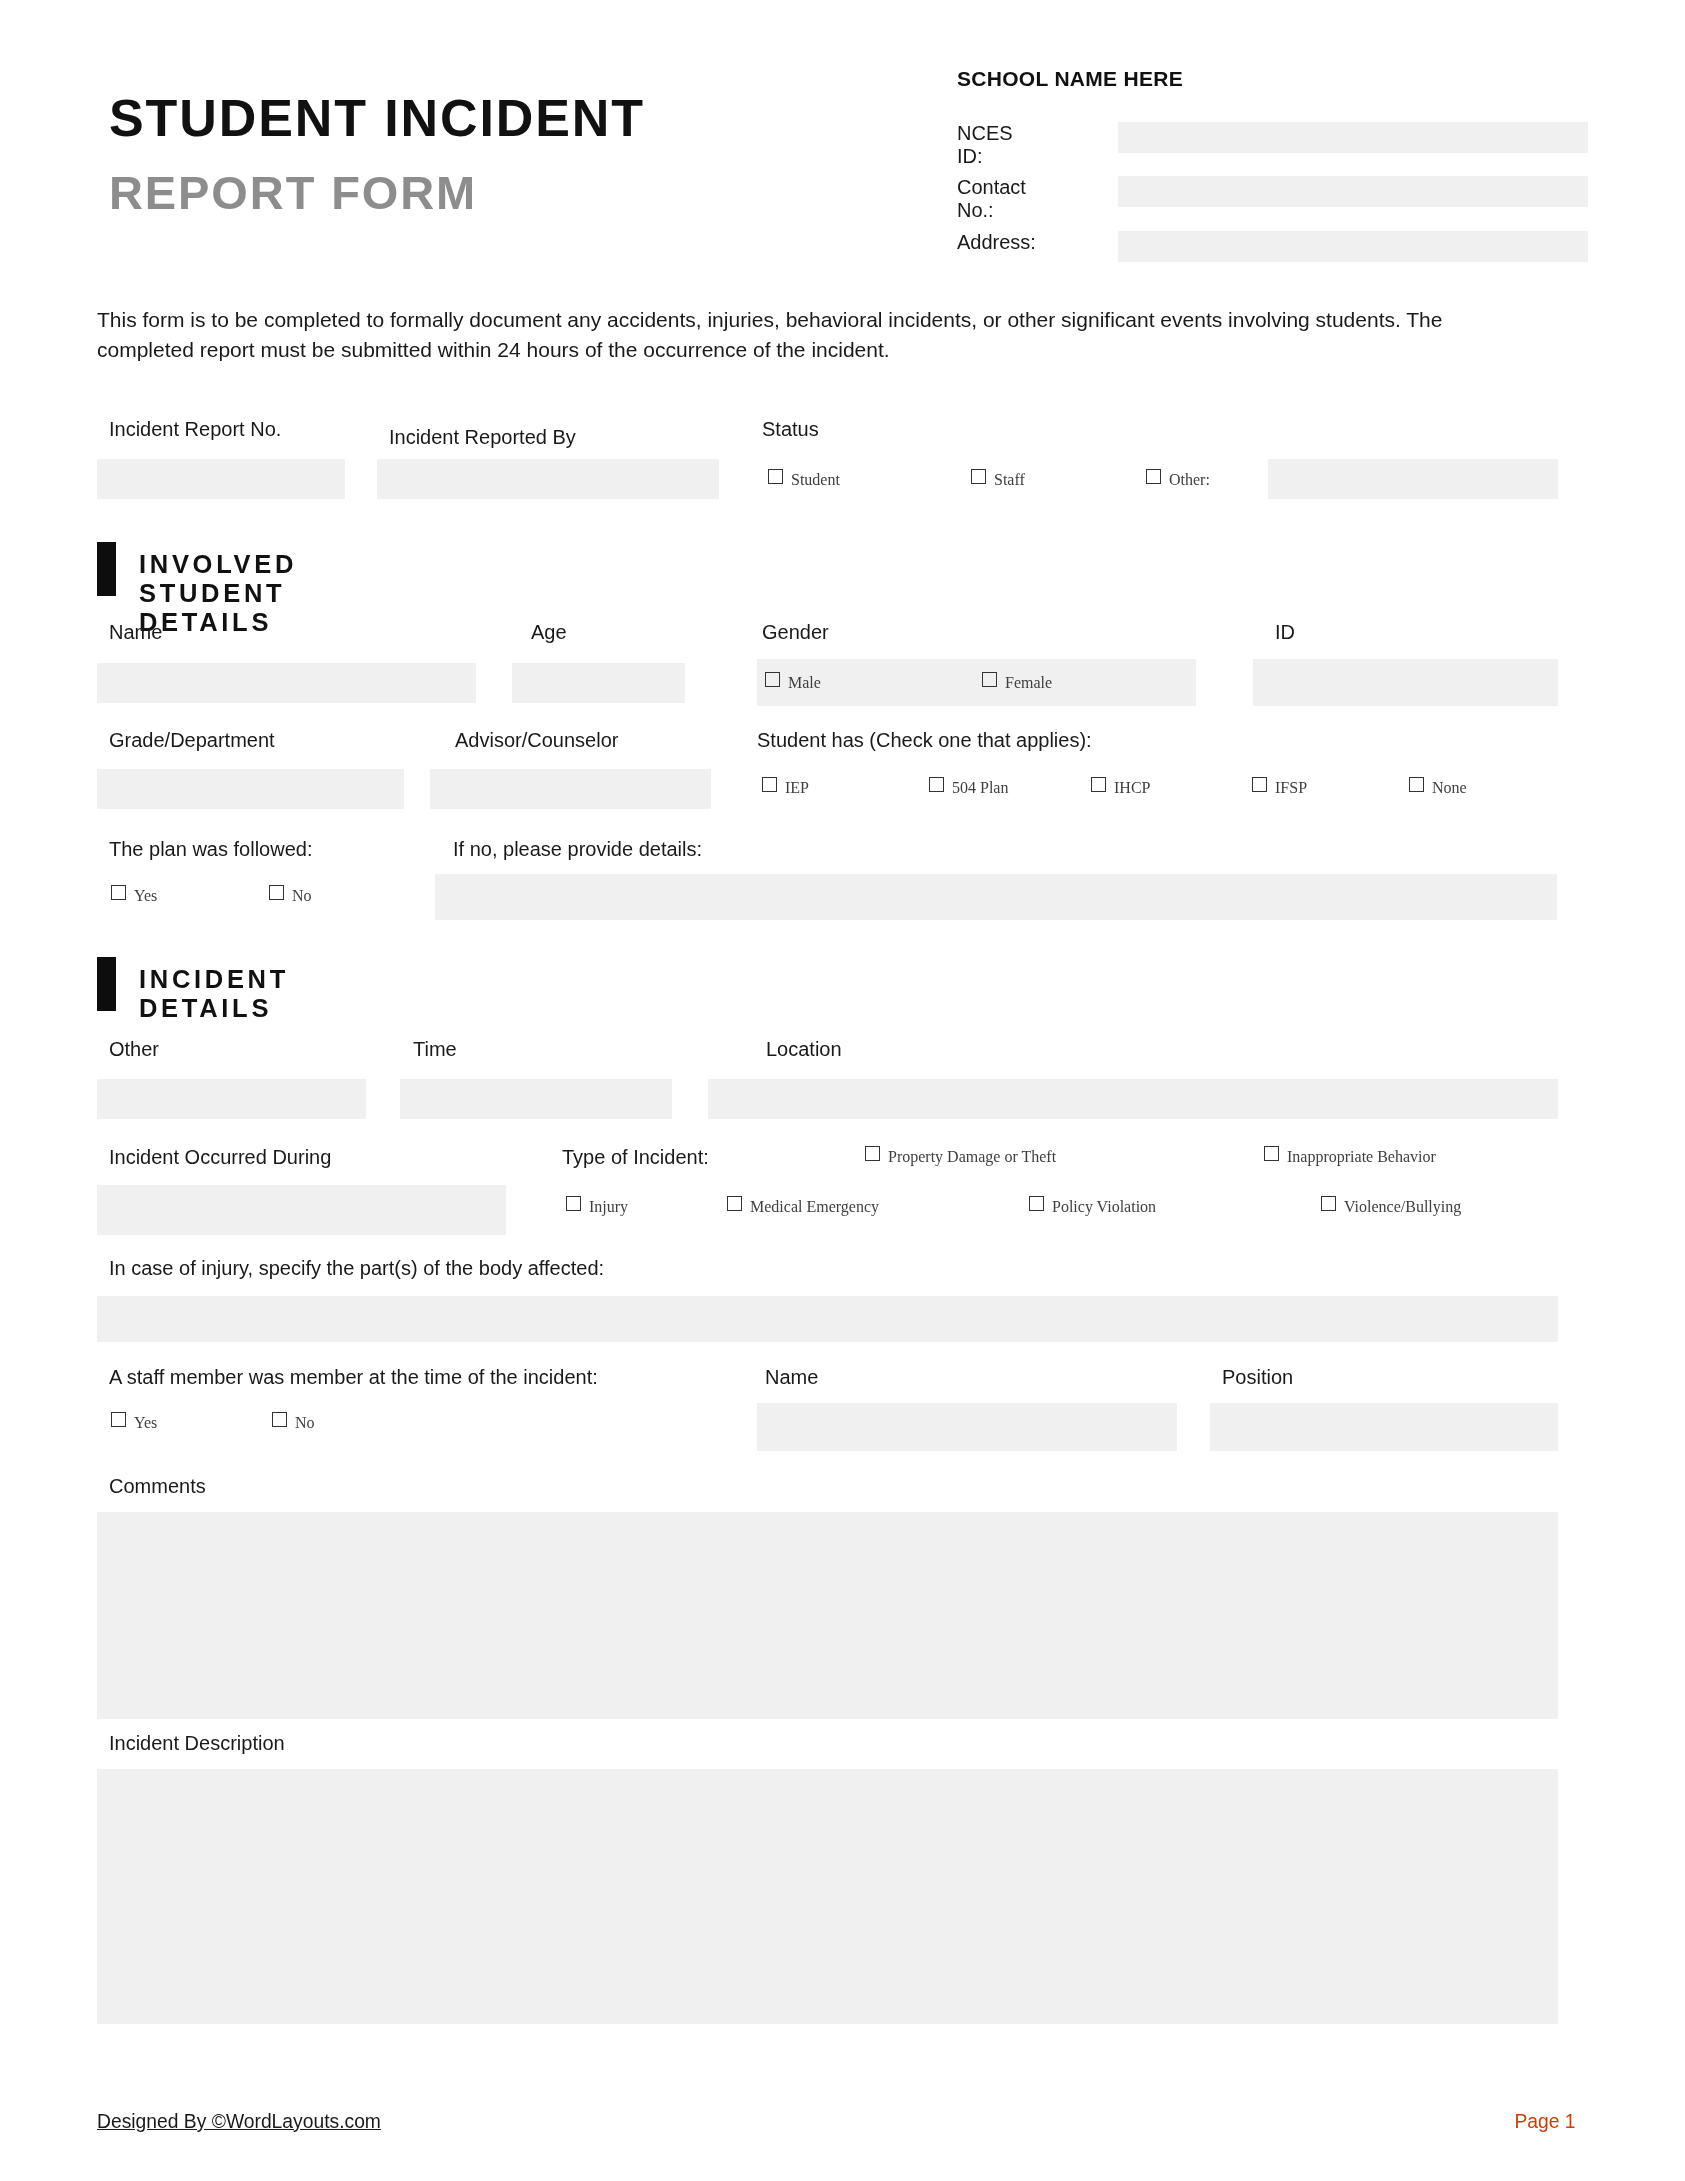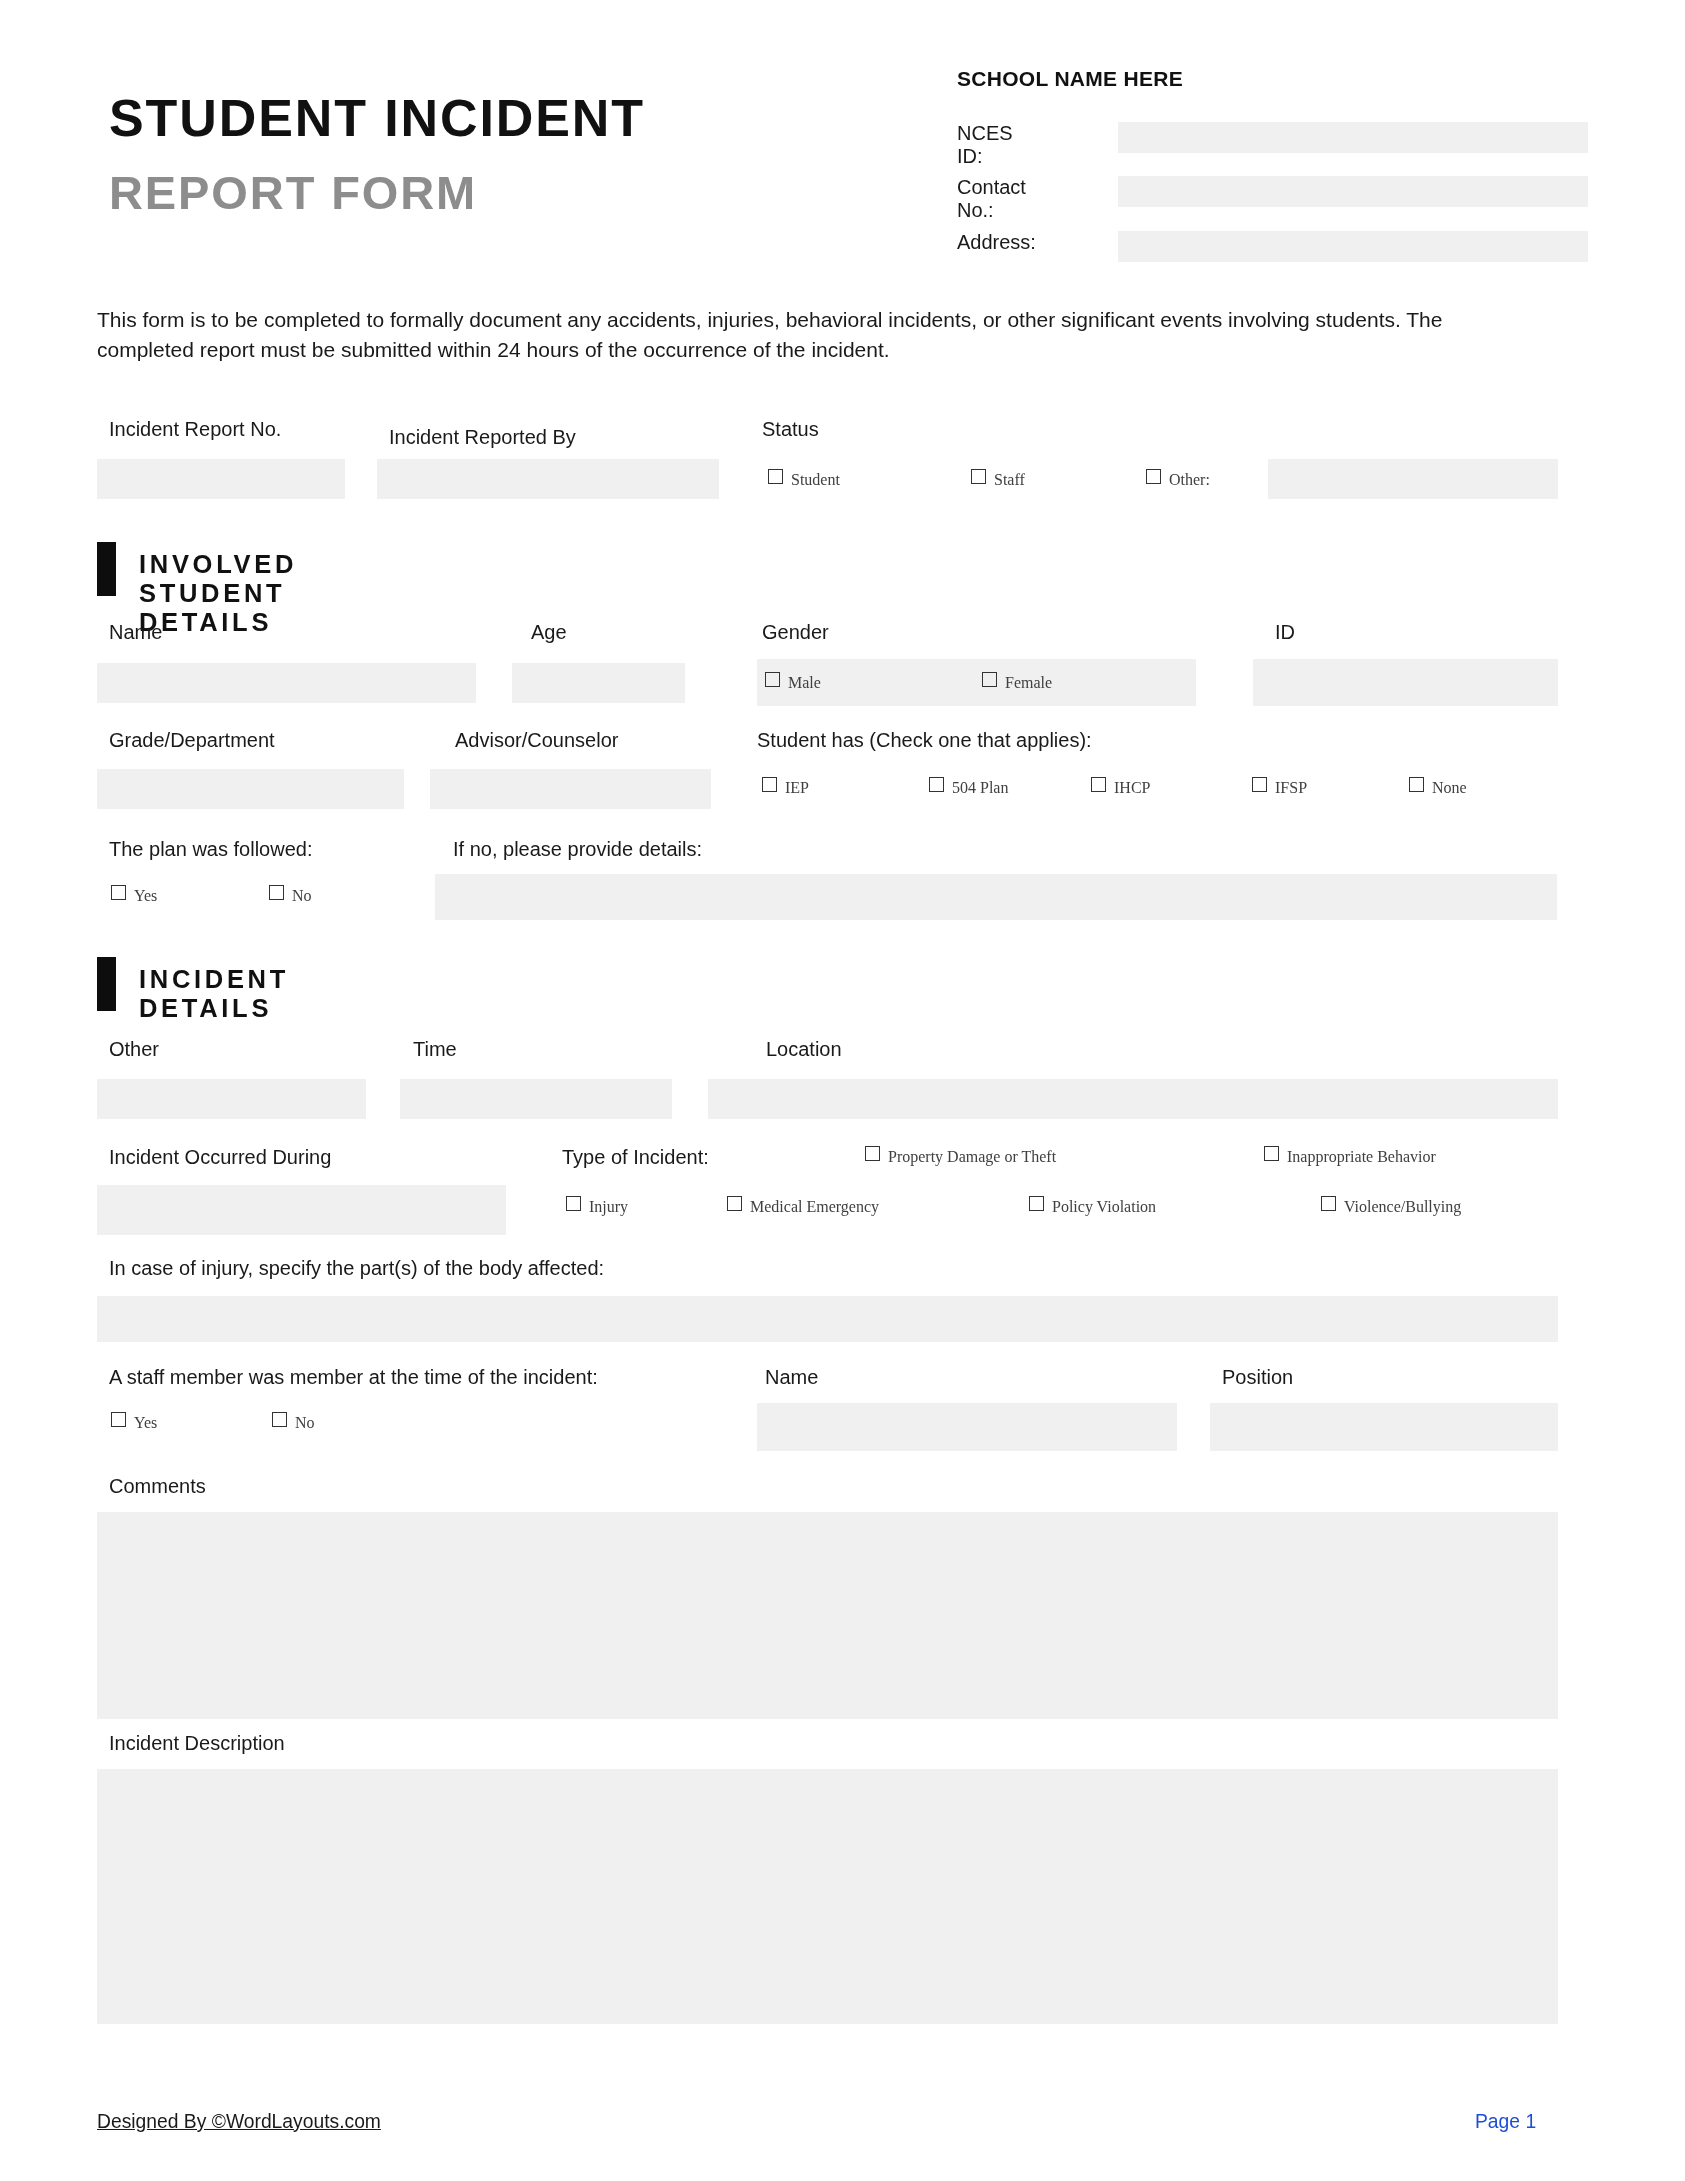--- a/index.html
+++ b/index.html
@@ -61,21 +61,21 @@
     font-size:25.5px; font-weight:bold; letter-spacing:3.7px; color:#111111;
   }
 
   
   .foot-left {
     position:absolute; left:97px; top:2111px;
     font-size:19.3px; color:#1a1a1a;text-decoration:underline;
   }
   .foot-right {
     position:absolute; left:1475px; top:2111px; width:140px;
-    text-align:left; font-size:19.3px; color:#1d4ed8;
+    text-align:center; font-size:19.3px; color:#c2410c;
   }
 </style>
 </head>
 <body>
 
 <div class="page">
 
   <div class="hdr">
     <div class="title-main">STUDENT INCIDENT</div>
     <div class="title-sub">REPORT FORM</div>

